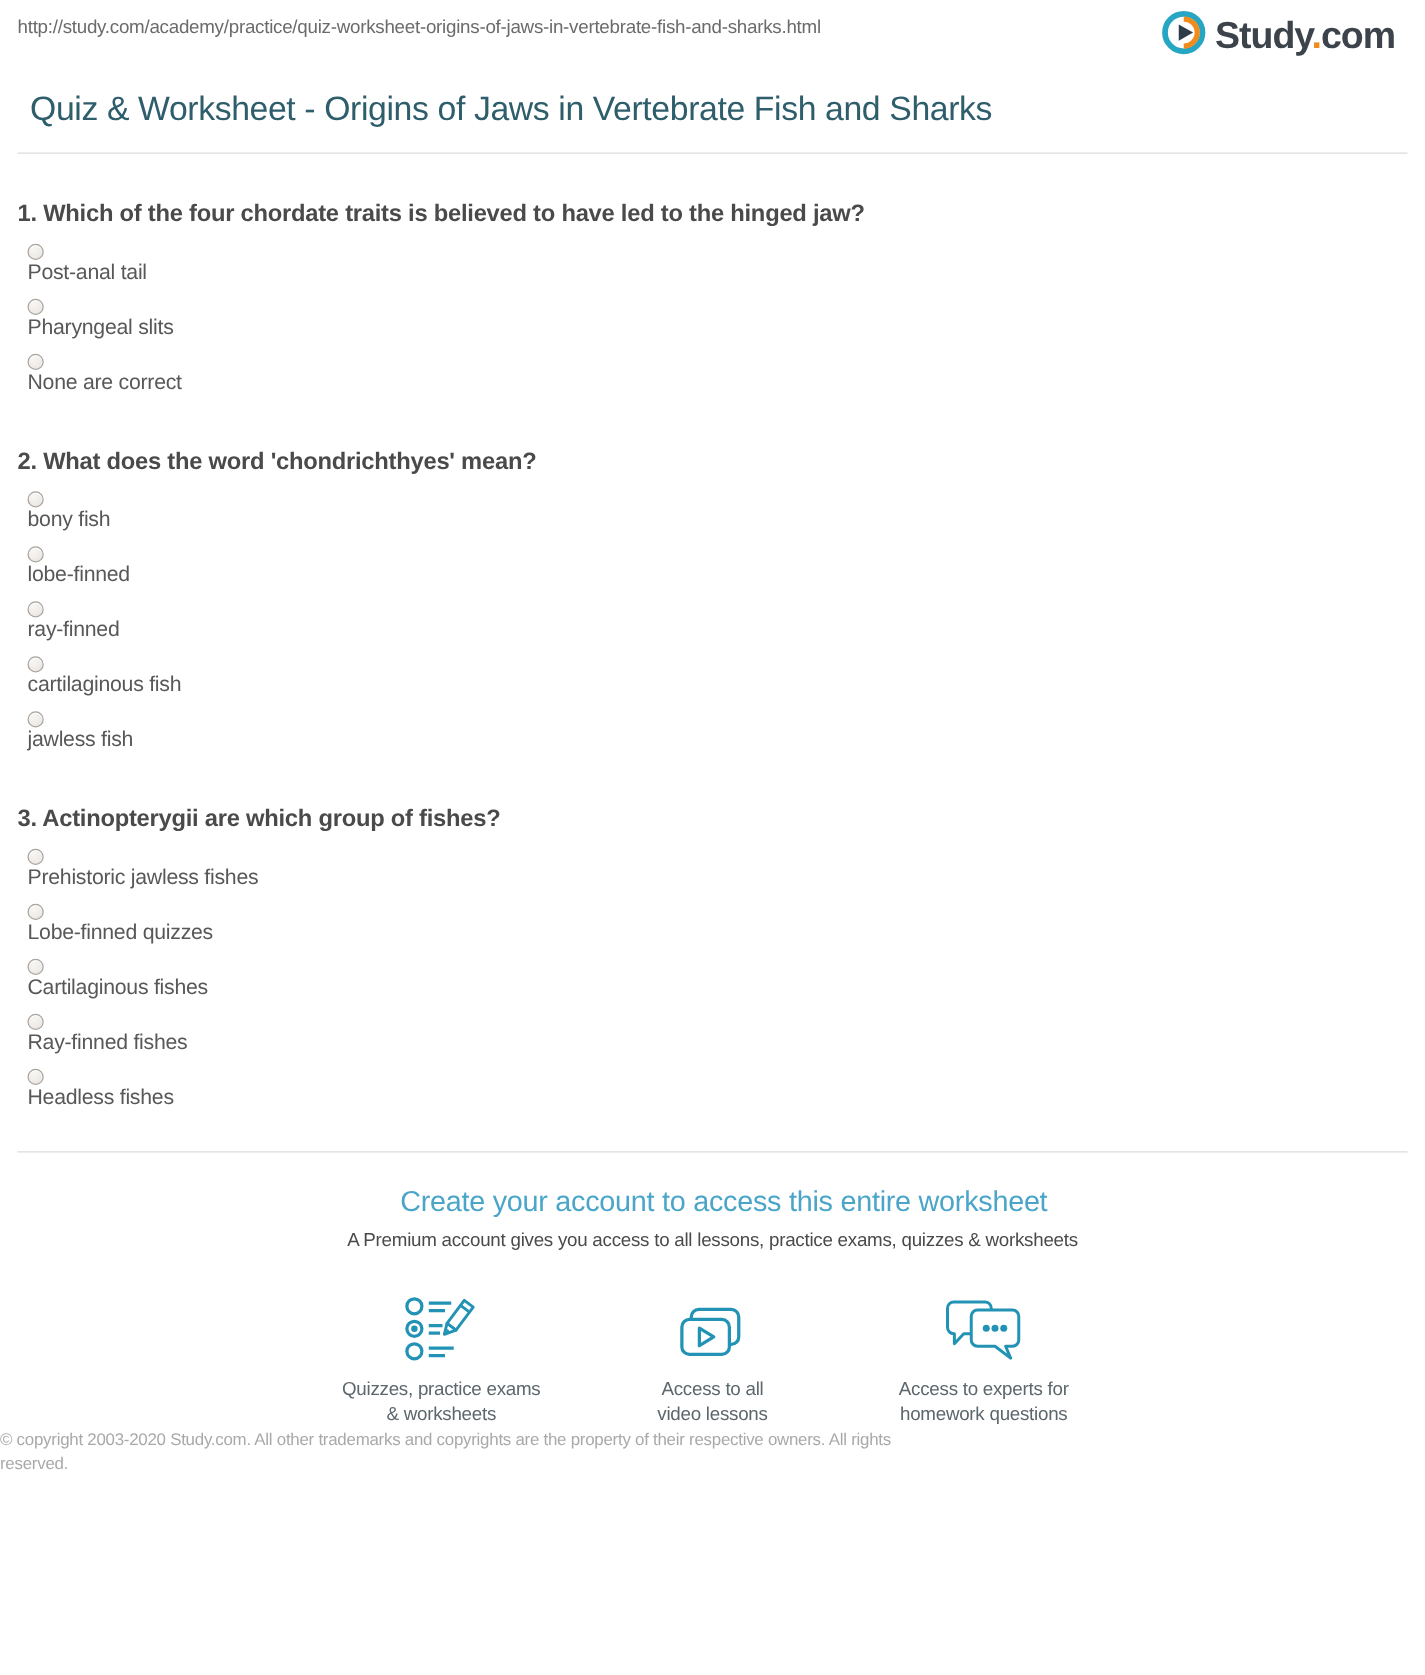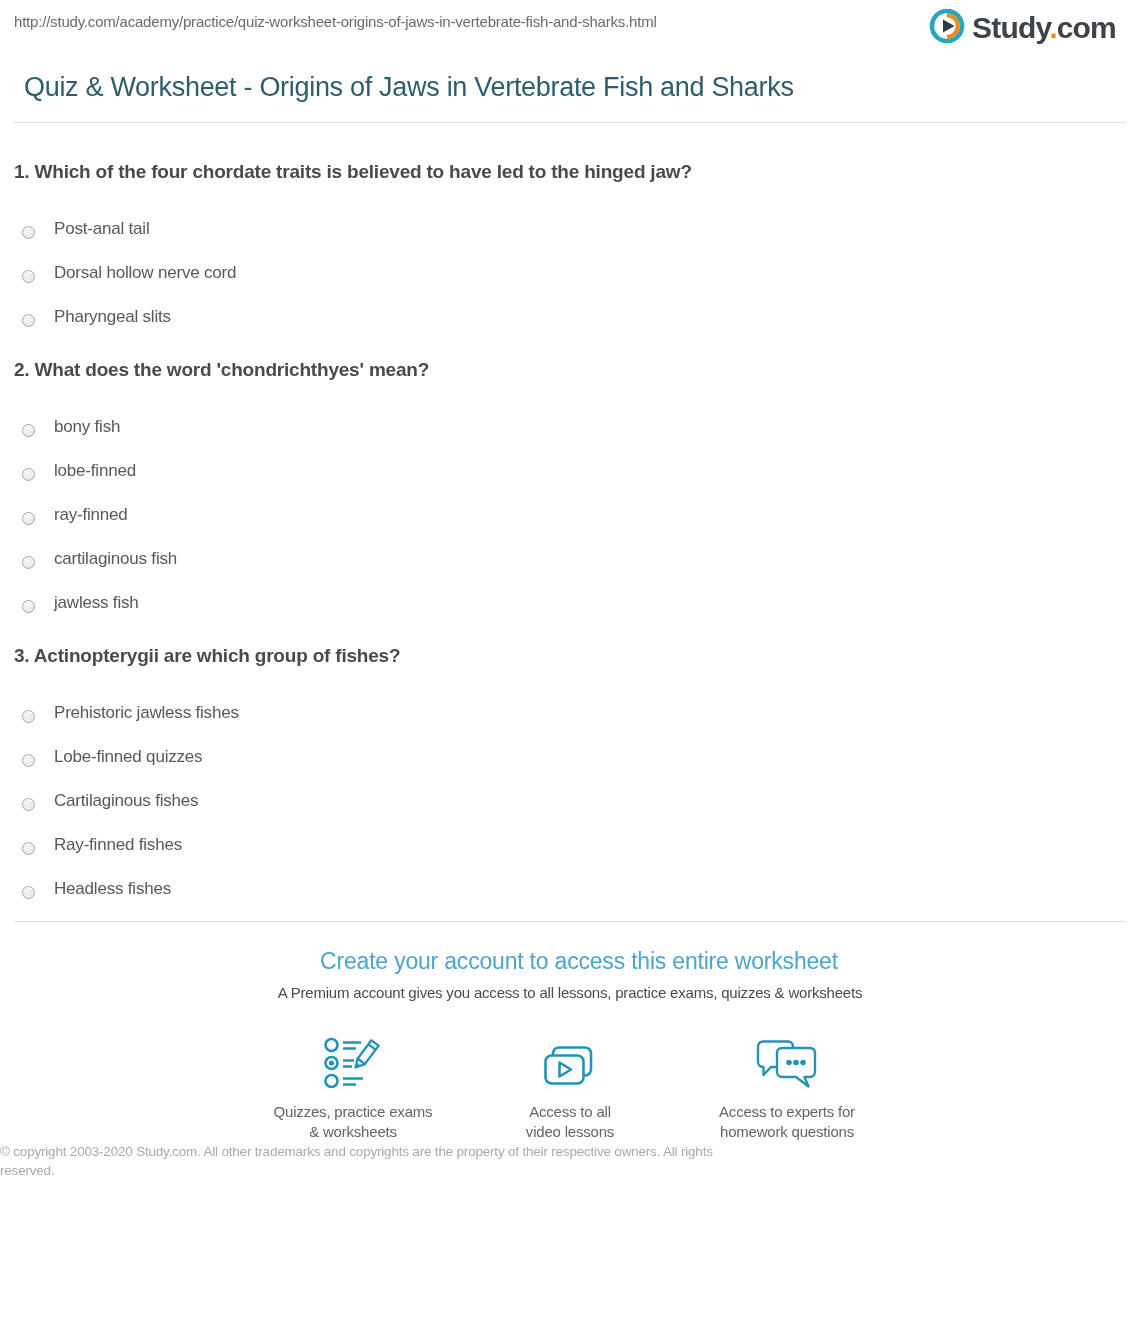--- a/index.html
+++ b/index.html
@@ -24,21 +24,21 @@
   .logo-arc{stroke:var(--logo-orange);}
   
   h1{margin:20px 24px 0; font-size:27px; line-height:38px; font-weight:400;
      color:var(--title); max-width:850px; letter-spacing:-0.3px;}
   .rule{border:none; border-top:1px solid var(--divider); margin:16px 14px 0;}
   
   .question{margin:38px 14px 0;}
   .question + .question{margin-top:32px;}
   .question h2{font-size:19px; font-weight:700; color:var(--question); letter-spacing:-0.2px;}
   .options{margin-top:12px;}
-  .option{display:flex; align-items:flex-end; height:44px; padding-left:8px; cursor:pointer;}
+  .option{display:flex; align-items:flex-start; height:44px; padding-left:8px; cursor:pointer;flex-direction:column;}
   .radio{flex:0 0 13px; width:13px; height:13px; border-radius:50%;
          border:1px solid #a9a49e; margin-right:19px;
          background:radial-gradient(circle at 35% 30%, #f8f6f4, #e7e3df);
          box-shadow:inset 0 1px 1px rgba(255,255,255,.9);}
   .option-label{font-size:17px; color:var(--option);}
   
   .rule2{border:none; border-top:1px solid var(--divider); margin:22px 14px 0;}
   .cta{text-align:center;}
   .cta h3{margin-top:26px; font-size:23px; font-weight:400; color:var(--cta-heading); letter-spacing:-0.2px;padding-left:18px;}
   .cta .sub{margin-top:9px; font-size:15px; color:var(--question);}
@@ -73,25 +73,25 @@
 
 <section class="question">
   <h2>1. Which of the four chordate traits is believed to have led to the hinged jaw?</h2>
   <div class="options">
     <div class="option">
       <span class="radio"></span>
       <span class="option-label">Post-anal tail</span>
     </div>
     <div class="option">
       <span class="radio"></span>
-      <span class="option-label">Dorsal hollow nerve cord</span>
-    </div>
-    <div class="option">
-      <span class="radio"></span>
       <span class="option-label">Pharyngeal slits</span>
+    </div>
+    <div class="option">
+      <span class="radio"></span>
+      <span class="option-label">None are correct</span>
     </div>
   </div>
 </section>
 
 <section class="question">
   <h2>2. What does the word 'chondrichthyes' mean?</h2>
   <div class="options">
     <div class="option">
       <span class="radio"></span>
       <span class="option-label">bony fish</span>

